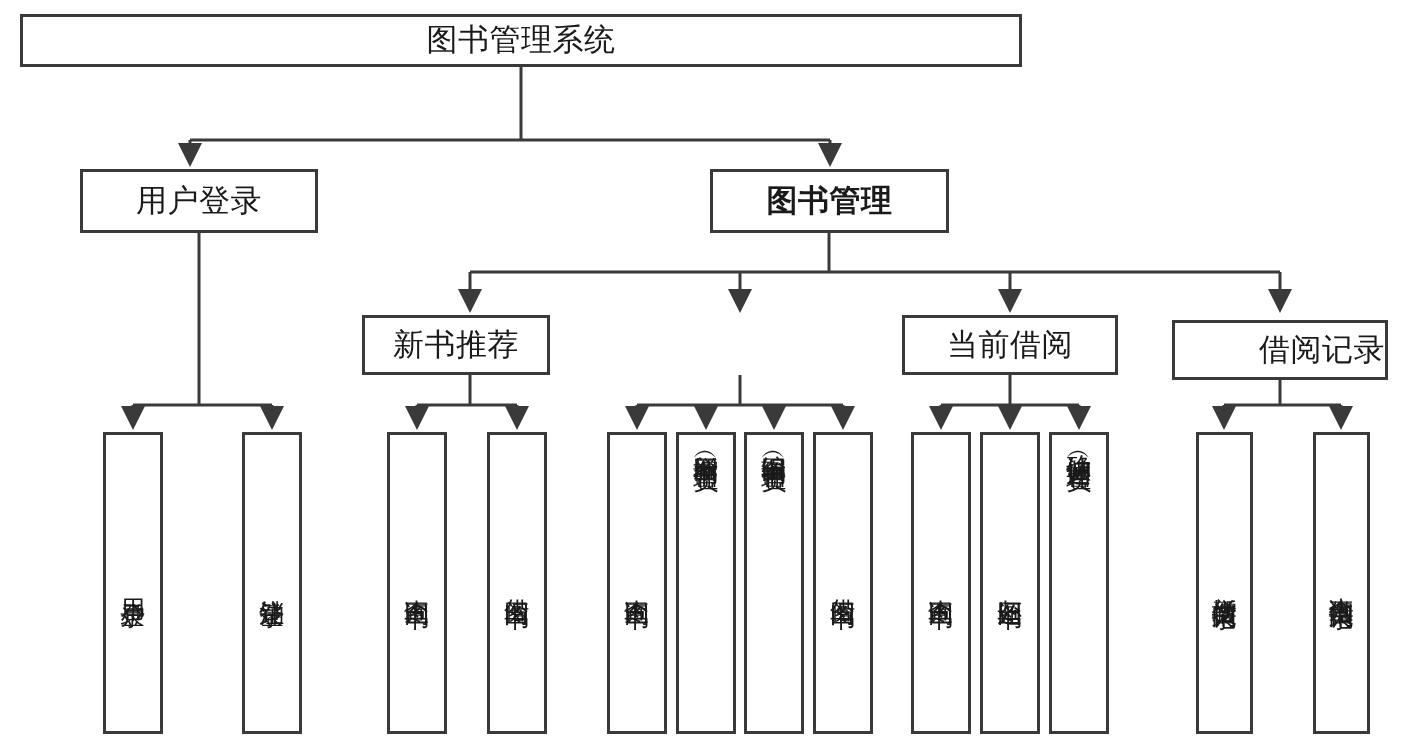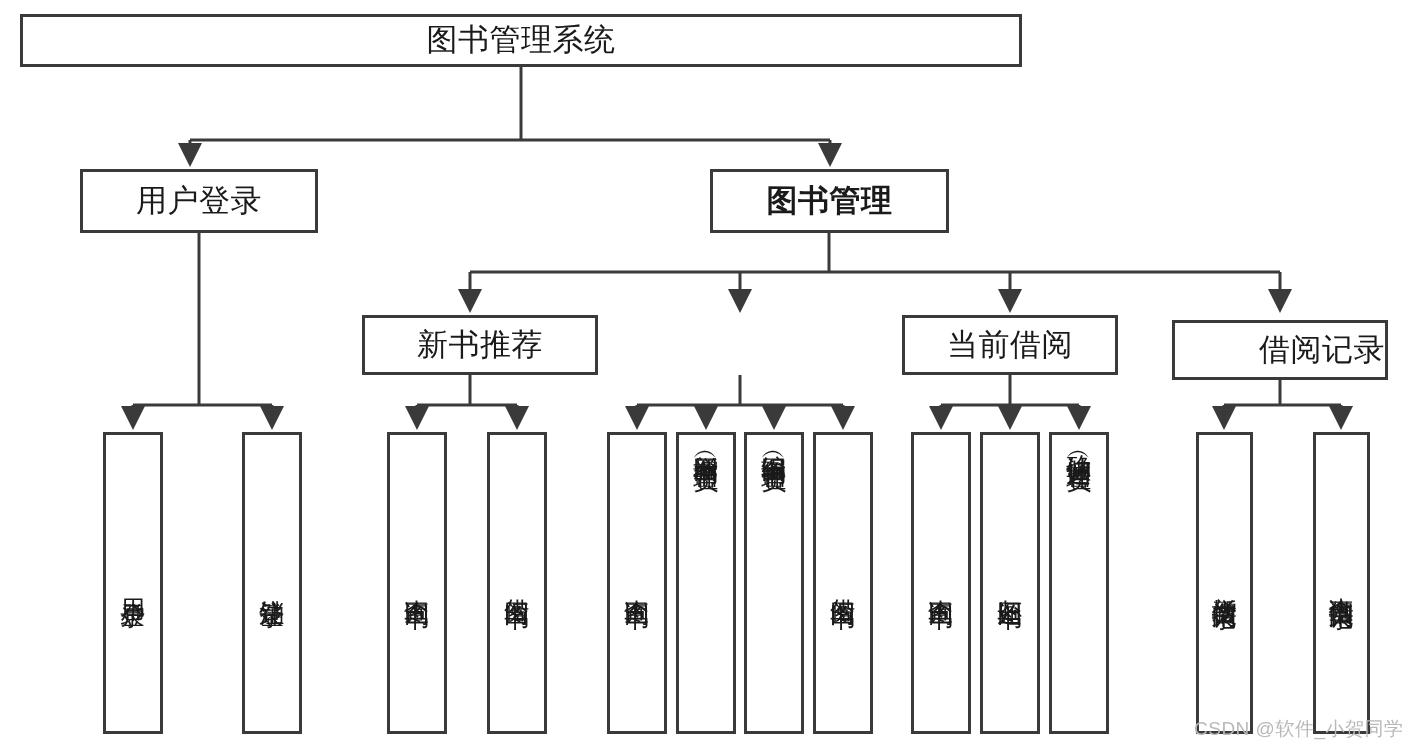--- a/index.html
+++ b/index.html
@@ -139,21 +139,21 @@
   </div>
 
   <div class="node node-l2" style="left:80px; top:169px; width:238px; height:64px;">
     <span class="label">用户登录</span>
   </div>
 
   <div class="node node-l2" style="left:710px; top:169px; width:239px; height:64px;font-weight:bold;">
     <span class="label">图书管理</span>
   </div>
 
-  <div class="node node-l3" style="left:362px; top:315px; width:236px; height:60px;">
+  <div class="node node-l3" style="left:362px; top:315px; width:188px; height:60px;">
     <span class="label">新书推荐</span>
   </div>
 
 
   <div class="node node-l3" style="left:902px; top:315px; width:216px; height:60px;">
     <span class="label">当前借阅</span>
   </div>
 
   <div class="node node-l3" style="left:1172px; top:320px; width:216px; height:60px;justify-content:flex-end;">
     <span class="label">借阅记录</span>
@@ -204,15 +204,14 @@
   </div>
 
   <div class="node node-leaf align-mid" style="left:1196px; top:432px; width:57px; height:302px;">
     <span class="label">新增借阅记录</span>
   </div>
 
   <div class="node node-leaf align-mid" style="left:1313px; top:432px; width:57px; height:302px;">
     <span class="label">查询借阅记录</span>
   </div>
 
-  <div class="watermark" style="left:1194px; top:716px;">CSDN @软件_小贺同学</div>
 
 </div>
 
 </body></html>

